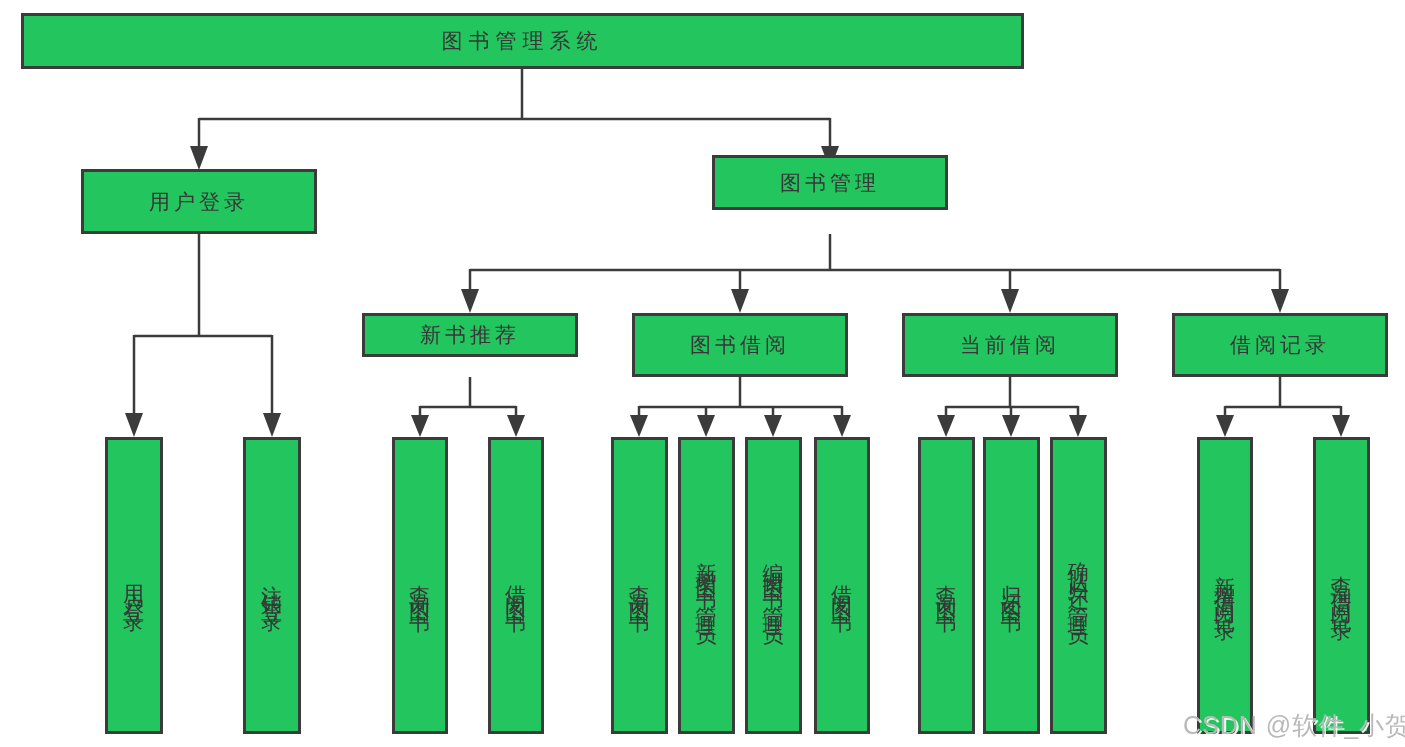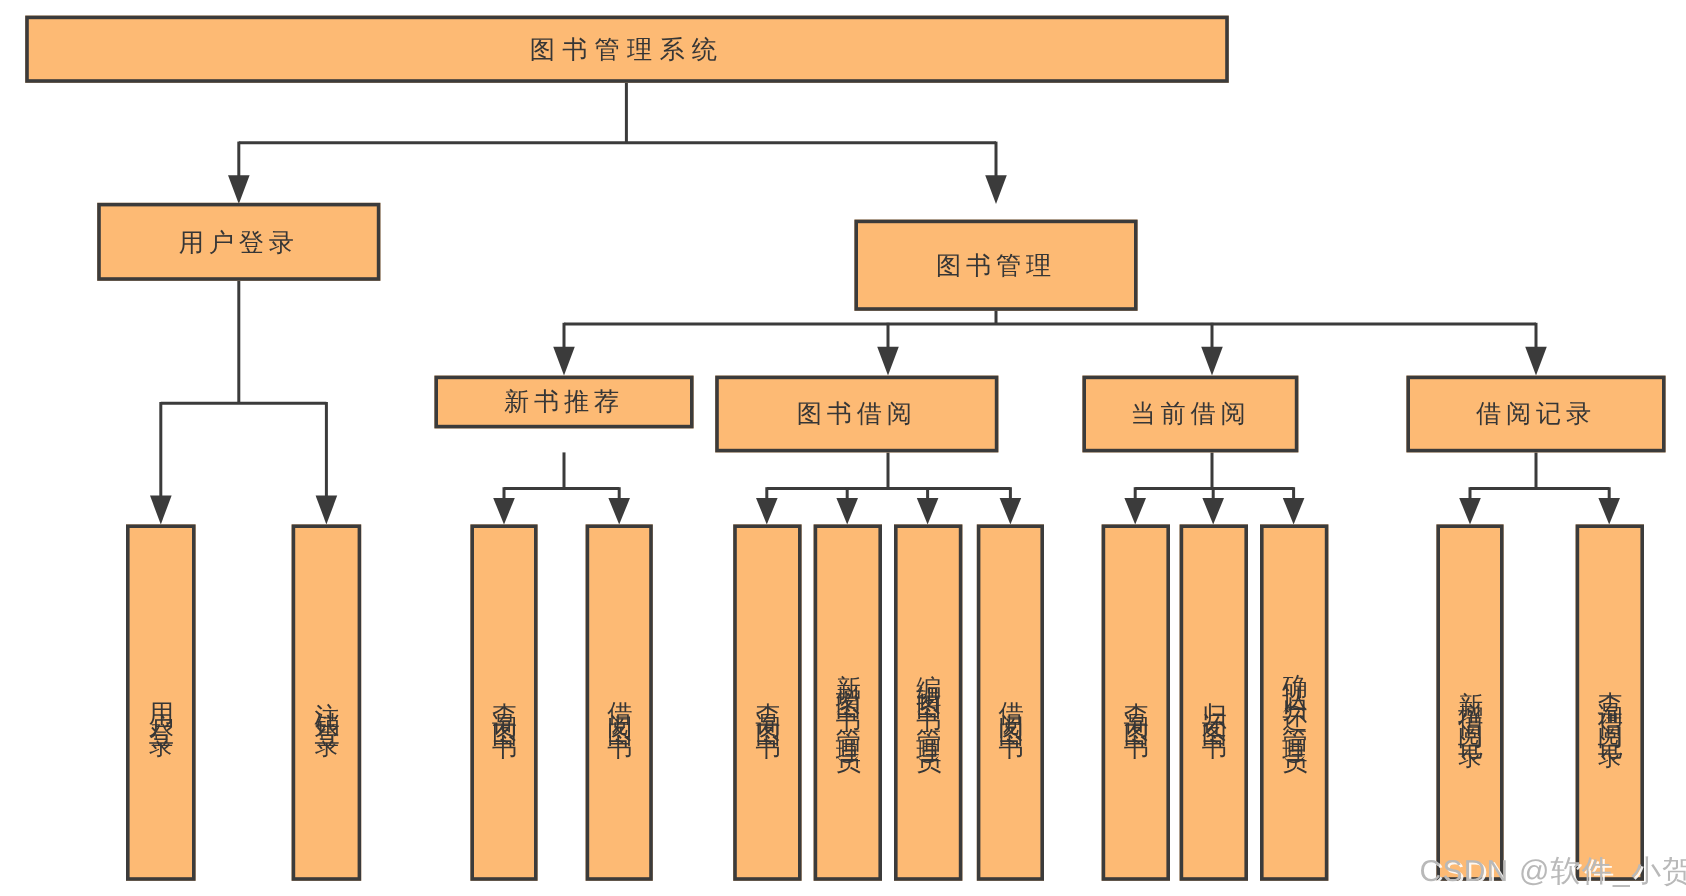--- a/index.html
+++ b/index.html
@@ -4,21 +4,21 @@
 <style>
   html,body{margin:0;padding:0;}
   body{
     width:1405px;height:747px;position:relative;overflow:hidden;
     background:#ffffff;
     font-family:"Liberation Sans","DejaVu Sans",sans-serif;
   }
   #connectors{position:absolute;left:0;top:0;z-index:0;}
   .node{
     position:absolute;box-sizing:border-box;z-index:1;
-    border:3px solid #3b3b3b;background:#fdba74;
+    border:3px solid #3b3b3b;background:#22c55e;
     display:flex;align-items:center;justify-content:center;
     color:#363636;font-size:21px;
   }
   .node.h span{letter-spacing:4px;white-space:nowrap;}
   .node.root span{letter-spacing:6px;}
   .node.v span{
     writing-mode:vertical-rl;text-orientation:mixed;
     letter-spacing:9px;line-height:1;
   }
   .watermark{
@@ -94,31 +94,31 @@
     <polygon points="1332,415 1350,415 1341,437"></polygon>
 </svg>
 
 <div class="node h root" style="left:21px;top:13px;width:1003px;height:56px">
   <span>图书管理系统</span>
 </div>
 
 <div class="node h" style="left:81px;top:169px;width:236px;height:65px">
   <span>用户登录</span>
 </div>
-<div class="node h" style="left:712px;top:183px;width:236px;height:76px">
+<div class="node h" style="left:712px;top:155px;width:236px;height:55px">
   <span>图书管理</span>
 </div>
 
 <div class="node h" style="left:362px;top:313px;width:216px;height:44px">
   <span>新书推荐</span>
 </div>
-<div class="node h" style="left:596px;top:313px;width:236px;height:64px">
+<div class="node h" style="left:632px;top:313px;width:216px;height:64px">
   <span>图书借阅</span>
 </div>
-<div class="node h" style="left:902px;top:313px;width:180px;height:64px">
+<div class="node h" style="left:902px;top:313px;width:216px;height:64px">
   <span>当前借阅</span>
 </div>
 <div class="node h" style="left:1172px;top:313px;width:216px;height:64px">
   <span>借阅记录</span>
 </div>
 
 <div class="node v" style="left:105px;top:437px;width:58px;height:297px">
   <span>用户登录</span>
 </div>
 <div class="node v" style="left:243px;top:437px;width:58px;height:297px">

